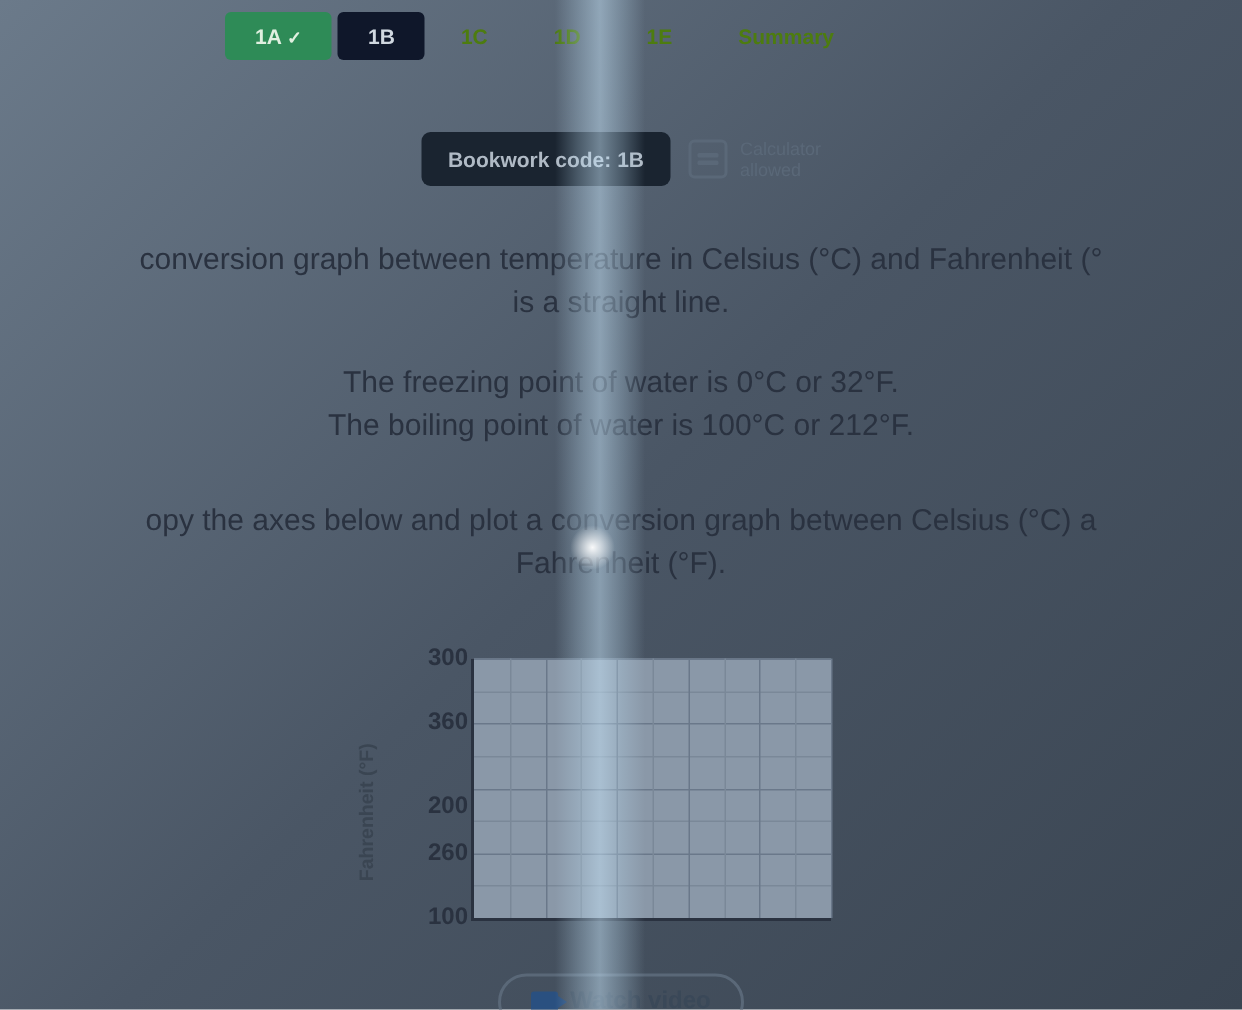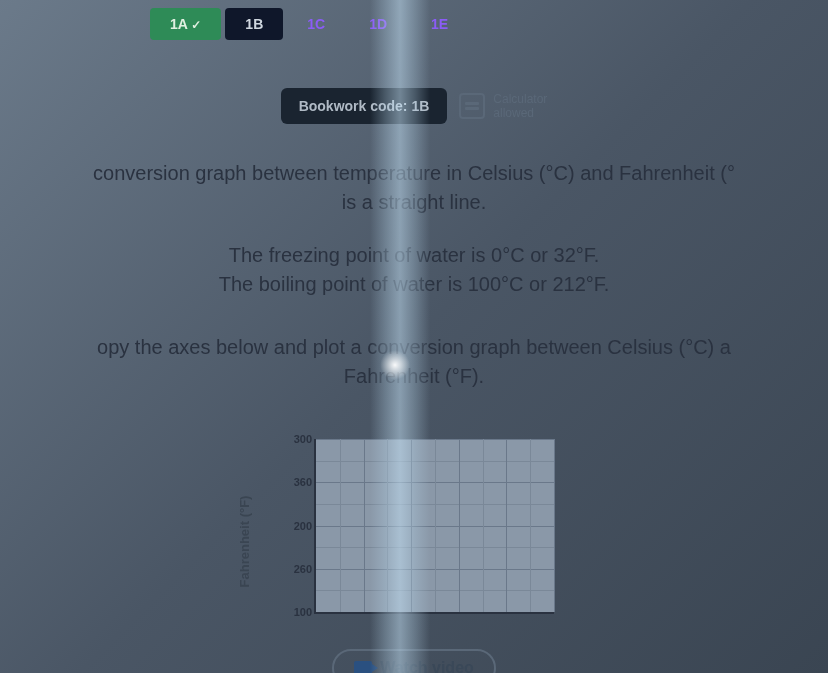--- a/index.html
+++ b/index.html
@@ -15,21 +15,21 @@
     .tabs {
       display: flex;
       gap: 4px;
       padding: 8px 150px;
       align-items: flex-end;
     }
     .tab {
       padding: 8px 20px;
       font-size: 14px;
       font-weight: bold;
-      color: #8b5cf6;
+      color: #4d7c0f;
       border-radius: 4px;
     }
     .tab.active {
       background: #2e8b57;
       color: #e0f0e0;
     }
     .tab.current {
       background: #0f172a;
       color: #d0d8e0;
     }
@@ -120,21 +120,21 @@
     .gridline-v {
       position: absolute;
       top: 0;
       height: 100%;
       border-left: 1px solid #6a788a;
     }
     .gridline-h.minor, .gridline-v.minor { border-color: #7a8898; border-width: 0.5px; }
     .ytick {
       position: absolute;
       right: 252px;
-      font-size: 11px;
+      font-size: 16px;
       font-weight: bold;
       color: #2a3240;
       transform: translateY(-50%);
     }
     .watch-video {
       display: flex;
       justify-content: center;
       margin-top: 15px;
     }
     .watch-btn {
@@ -198,20 +198,23 @@
     <span>1B</span>
   </div>
   <div class="tab">
     <span>1C</span>
   </div>
   <div class="tab">
     <span>1D</span>
   </div>
   <div class="tab">
     <span>1E</span>
+  </div>
+  <div class="tab">
+    <span>Summary</span>
   </div>
 </div>
 
 <div class="meta-row">
   <div class="bookwork-badge">Bookwork code: 1B</div>
   <div class="calc-group">
     <div class="calc-icon">
       <div class="row1"></div>
       <div class="row1"></div>
     </div>
@@ -235,21 +238,21 @@
     <p>opy the axes below and plot a conversion graph between Celsius (°C) a</p>
     <p>Fahrenheit (°F).</p>
   </div>
 </div>
 
 <div class="chart-wrap">
   <div class="chart">
     <div class="ylabel">Fahrenheit (°F)</div>
     <div class="ytick" style="top:5px">300</div>
     <div class="ytick" style="top:48px">360</div>
-    <div class="ytick" style="top:92px">200</div>
+    <div class="ytick" style="top:104px">200</div>
     <div class="ytick" style="top:135px">260</div>
     <div class="ytick" style="top:178px">100</div>
     <div class="plot-area">
       <div class="gridline-h" style="top:0%"></div>
       <div class="gridline-h minor" style="top:12.5%"></div>
       <div class="gridline-h" style="top:25%"></div>
       <div class="gridline-h minor" style="top:37.5%"></div>
       <div class="gridline-h" style="top:50%"></div>
       <div class="gridline-h minor" style="top:62.5%"></div>
       <div class="gridline-h" style="top:75%"></div>

